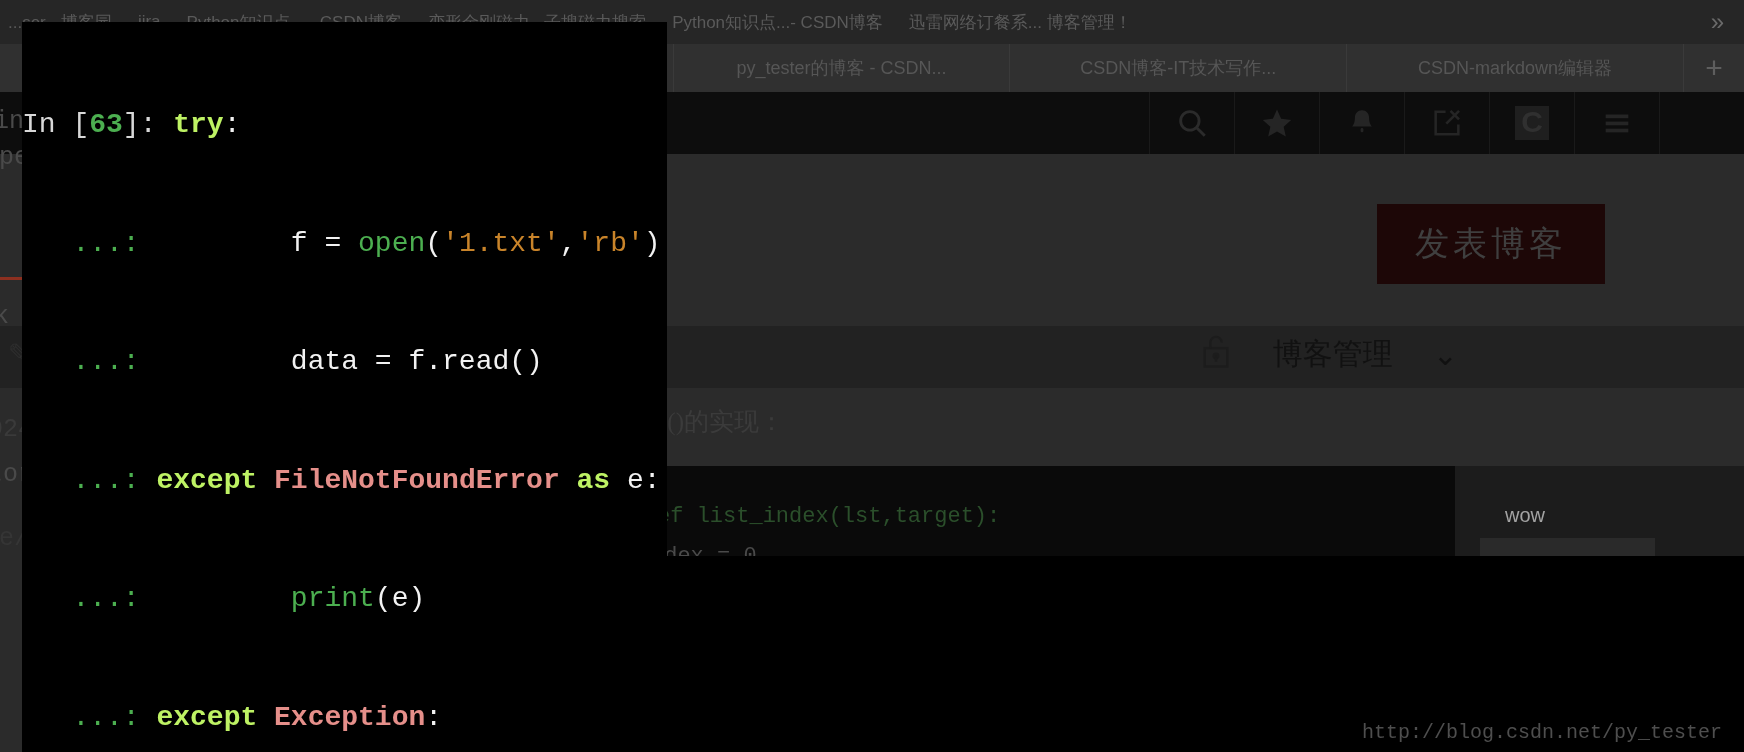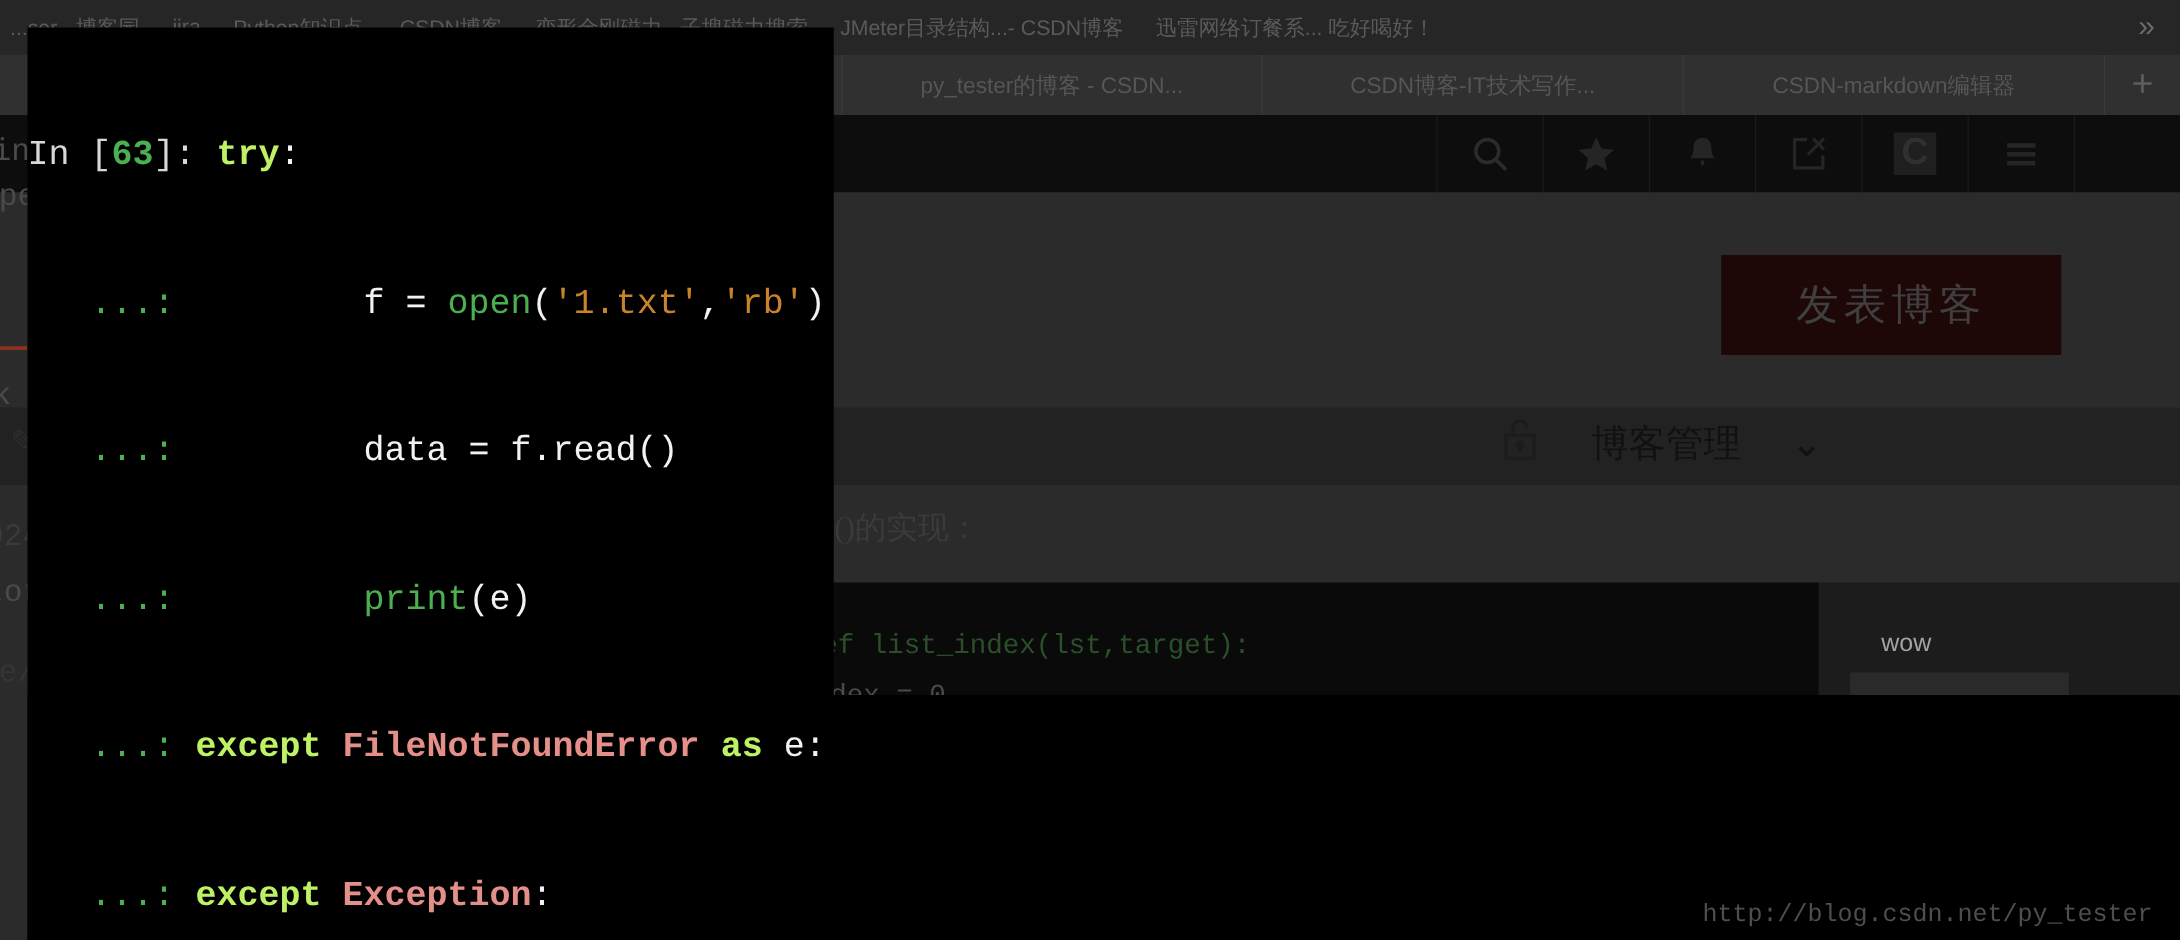--- a/index.html
+++ b/index.html
@@ -56,21 +56,21 @@
     font-size:30px;font-weight:bold;line-height:32px;text-align:center;
     font-family:"Liberation Sans",sans-serif;
   }
 
   
   .site-body{
     position:absolute;left:0;top:154px;width:1744px;height:598px;
     background:#2b2b2b;
   }
   .publish-btn{
-    position:absolute;left:1377px;top:204px;width:272px;height:80px;
+    position:absolute;left:1377px;top:204px;width:228px;height:80px;
     background:#1d0707;color:#3f3f3f;
     display:flex;align-items:center;justify-content:center;
     font-size:34px;letter-spacing:4px;
     font-family:"Liberation Serif", serif;
   }
   .manage-row{
     position:absolute;left:0;top:326px;width:1744px;height:62px;
     background:#222;
   }
   .manage-inner{
@@ -151,22 +151,22 @@
 </head>
 <body>
 
 <div id="browser">
 
   <div class="bkmk-bar">
     <span>...ser - 博客园</span>
     <span>jira</span>
     <span>Python知识点... - CSDN博客</span>
     <span>变形金刚磁力...子搜磁力搜索</span>
-    <span>JMeter目录结构...- CSDN博客</span>
-    <span>迅雷网络订餐系... 吃好喝好！</span>
+    <span>Python知识点...- CSDN博客</span>
+    <span>迅雷网络订餐系... 博客管理！</span>
     <span class="chev">»</span>
   </div>
 
   <div class="tabstrip">
     <div class="tab">JMeter目录结构...</div>
     <div class="tab">RFS的web自动化验收测...</div>
     <div class="tab">py_tester的博客 - CSDN...</div>
     <div class="tab">CSDN博客-IT技术写作...</div>
     <div class="tab">CSDN-markdown编辑器</div>
     <div class="plus">+</div>
@@ -270,22 +270,22 @@
   <div class="edge-line" style="left:-16px;top:524px;color:#353535;">ve/70/gn?src/SouthE</div>
 </div>
 
 <div id="console"></div>
 <div id="console-wide"></div>
 
 <div id="code-layer">
   <span class="ln"><span class="c-prompt">In [</span><span class="c-num">63</span><span class="c-prompt">]: </span><span class="c-kw">try</span><span class="c-plain">:</span></span>
   <span class="ln"><span class="c-dots">   ...: </span><span class="c-plain">        f = </span><span class="c-fn">open</span><span class="c-plain">(</span><span class="c-str">'1.txt'</span><span class="c-plain">,</span><span class="c-str">'rb'</span><span class="c-plain">)</span></span>
   <span class="ln"><span class="c-dots">   ...: </span><span class="c-plain">        data = f.read()</span></span>
+  <span class="ln"><span class="c-dots">   ...: </span><span class="c-kw">except </span><span class="c-exc">FileNotFoundError</span><span class="c-kw"> as </span><span class="c-plain">e:</span></span>
   <span class="ln"><span class="c-dots">   ...: </span><span class="c-plain">        </span><span class="c-fn">print</span><span class="c-plain">(e)</span></span>
-  <span class="ln"><span class="c-dots">   ...: </span><span class="c-kw">except </span><span class="c-exc">FileNotFoundError</span><span class="c-kw"> as </span><span class="c-plain">e:</span></span>
   <span class="ln"><span class="c-dots">   ...: </span><span class="c-kw">except </span><span class="c-exc">Exception</span><span class="c-plain">:</span></span>
   
   
   
   
   
   
   
   
   

